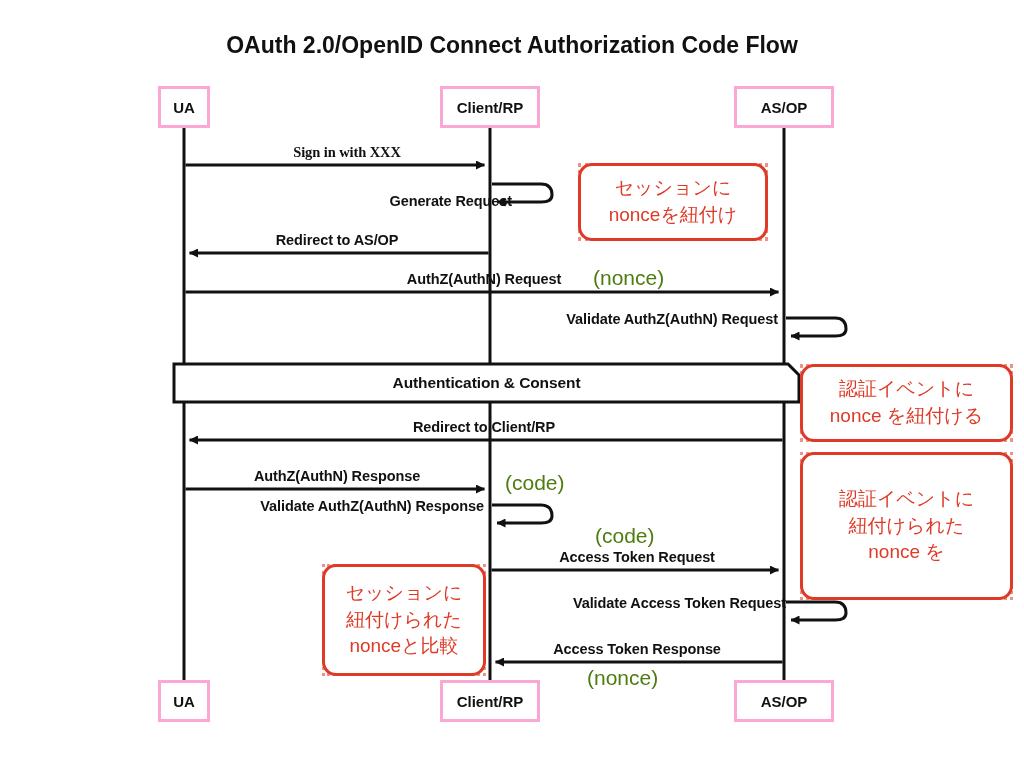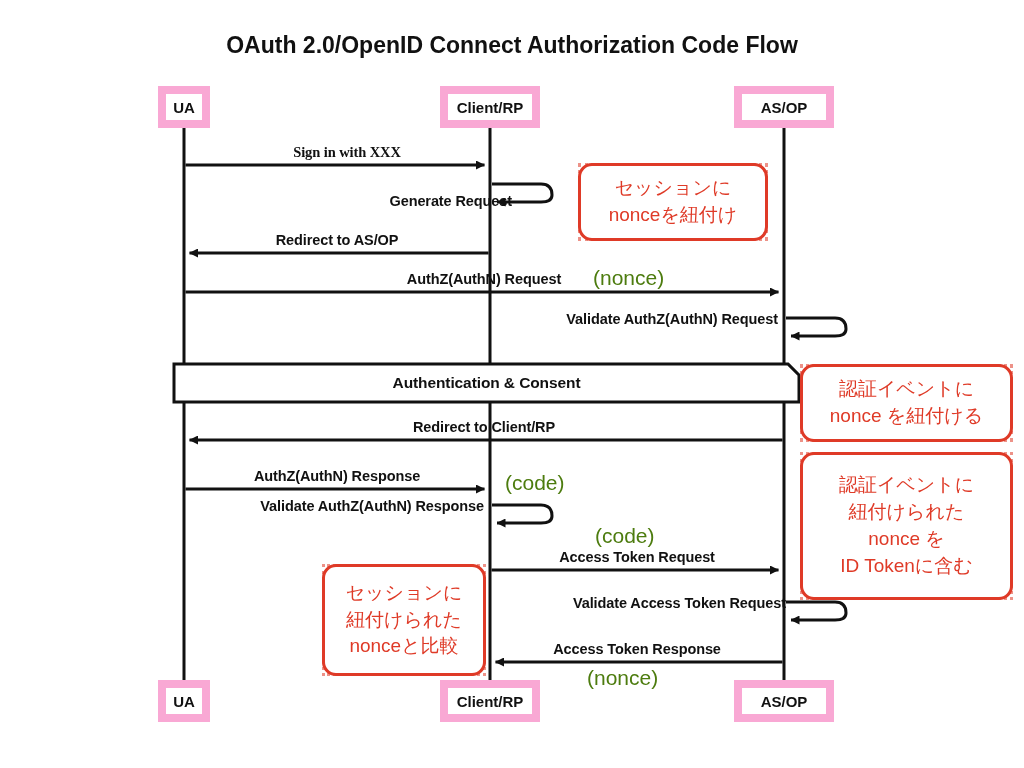--- a/index.html
+++ b/index.html
@@ -5,21 +5,21 @@
   html,body{margin:0;padding:0;}
   body{
     width:1024px;height:768px;background:#ffffff;
     font-family:"Liberation Sans","DejaVu Sans",sans-serif;
     overflow:hidden;position:relative;
   }
   #stage{position:absolute;left:0;top:0;width:1024px;height:668px;}
   svg#diagram{position:absolute;left:0;top:0;width:1024px;height:768px;}
 
   .lifeline-box{
-    position:absolute;border:8px solid #f9a8d4;background:#fff;
+    position:absolute;border:3px solid #f9a8d4;background:#fff;
     display:flex;align-items:center;justify-content:center;
     font-weight:bold;font-size:15px;color:#111;box-sizing:border-box;
   }
   .msg-label{
     position:absolute;font-weight:bold;font-size:14.5px;color:#111;
     white-space:nowrap;letter-spacing:-0.1px;
   }
   .msg-label.center{transform:translateX(-50%);}
   .msg-label.right{transform:translateX(-100%);}
 
@@ -121,21 +121,20 @@
         <span class="ln">nonceを紐付け</span>
       </div>
       <div class="note" style="left: 800px; top: 364px; width: 213px; height: 78px;">
         <span class="ln">認証イベントに</span>
         <span class="ln">nonce を紐付ける</span>
       </div>
       <div class="note" style="left: 800px; top: 452px; width: 213px; height: 148px;">
         <span class="ln">認証イベントに</span>
         <span class="ln">紐付けられた</span>
         <span class="ln">nonce を</span>
-        <span class="ln">ID Tokenに含む</span>
       </div>
       <div class="note" style="left: 322px; top: 564px; width: 164px; height: 112px;">
         <span class="ln">セッションに</span>
         <span class="ln">紐付けられた</span>
         <span class="ln">nonceと比較</span>
       </div>
     </div>
 </div>
 
 </body></html>

